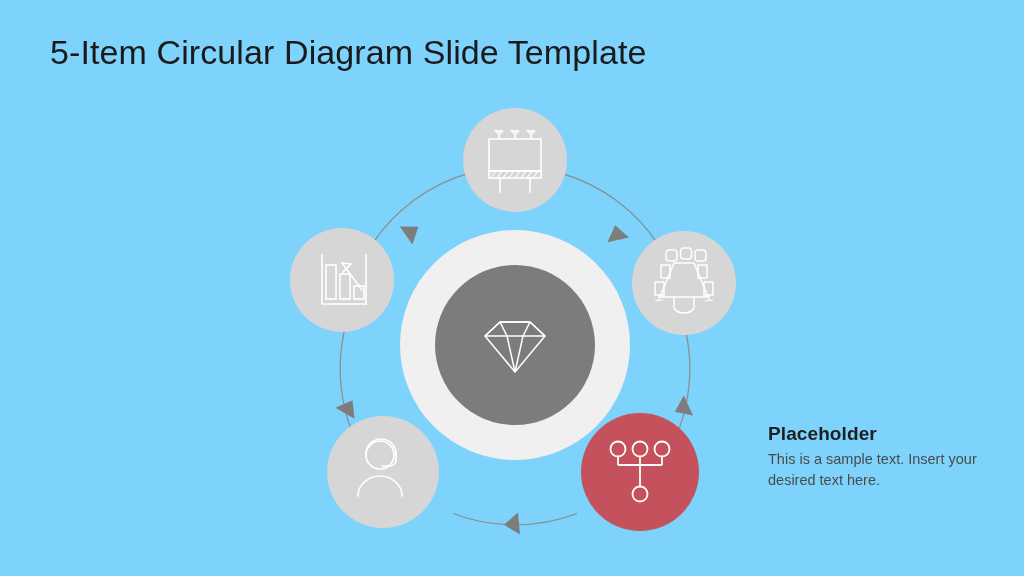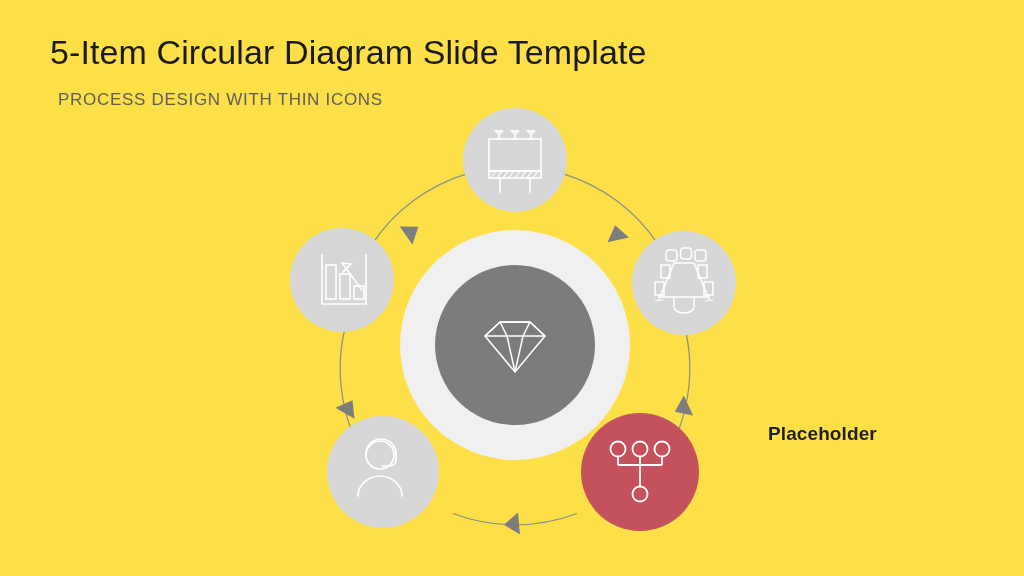--- a/index.html
+++ b/index.html
@@ -13,21 +13,21 @@
     font-family: "Liberation Sans", sans-serif;
     overflow: hidden;
     position: relative;
   }
 
   #slide {
     position: absolute;
     inset: 0;
     width: 1024px;
     height: 576px;
-    background: #fde047;
+    background: #7dd3fc;
   }
 
   
   #slide-title {
     position: absolute;
     left: 50px;
     top: 33px;
     font-size: 34px;
     font-weight: 400;
     color: #1a1a1a;
@@ -81,21 +81,20 @@
     line-height: 1.42;
     margin: 0;
   }
 </style>
 </head>
 <body>
 
 <div id="slide">
 
   <div id="slide-title">5-Item Circular Diagram Slide Template</div>
-  <div id="slide-subtitle">PROCESS DESIGN WITH THIN ICONS</div>
 
   <div id="diagram">
     <svg width="490" height="460" viewBox="0 0 490 460" xmlns="http://www.w3.org/2000/svg">
 
       <g fill="none" stroke="#8c8c8c" stroke-width="1.2">
 
         <path d="M 102.1 144.1 A 175 175 0 0 1 197.4 73.6"></path>
         <path d="M 292.6 73.6 A 175 175 0 0 1 387.9 144.1"></path>
         <path d="M 412.9 220.0 A 175 175 0 0 1 374.0 386.6"></path>
         <path d="M 307.0 413.5 A 175 175 0 0 1 183.0 413.5"></path>
@@ -212,15 +211,16 @@
           <line x1="92" y1="190" x2="72" y2="163"></line>
           <polyline points="72,163 81,164 73,172"></polyline>
         </g>
       </g>
 
     </svg>
   </div>
 
   <div id="placeholder-block">
     <p id="placeholder-heading">Placeholder</p>
+    <p id="placeholder-body">This is a sample text. Insert your desired text here.</p>
   </div>
 
 </div>
 
 </body></html>

